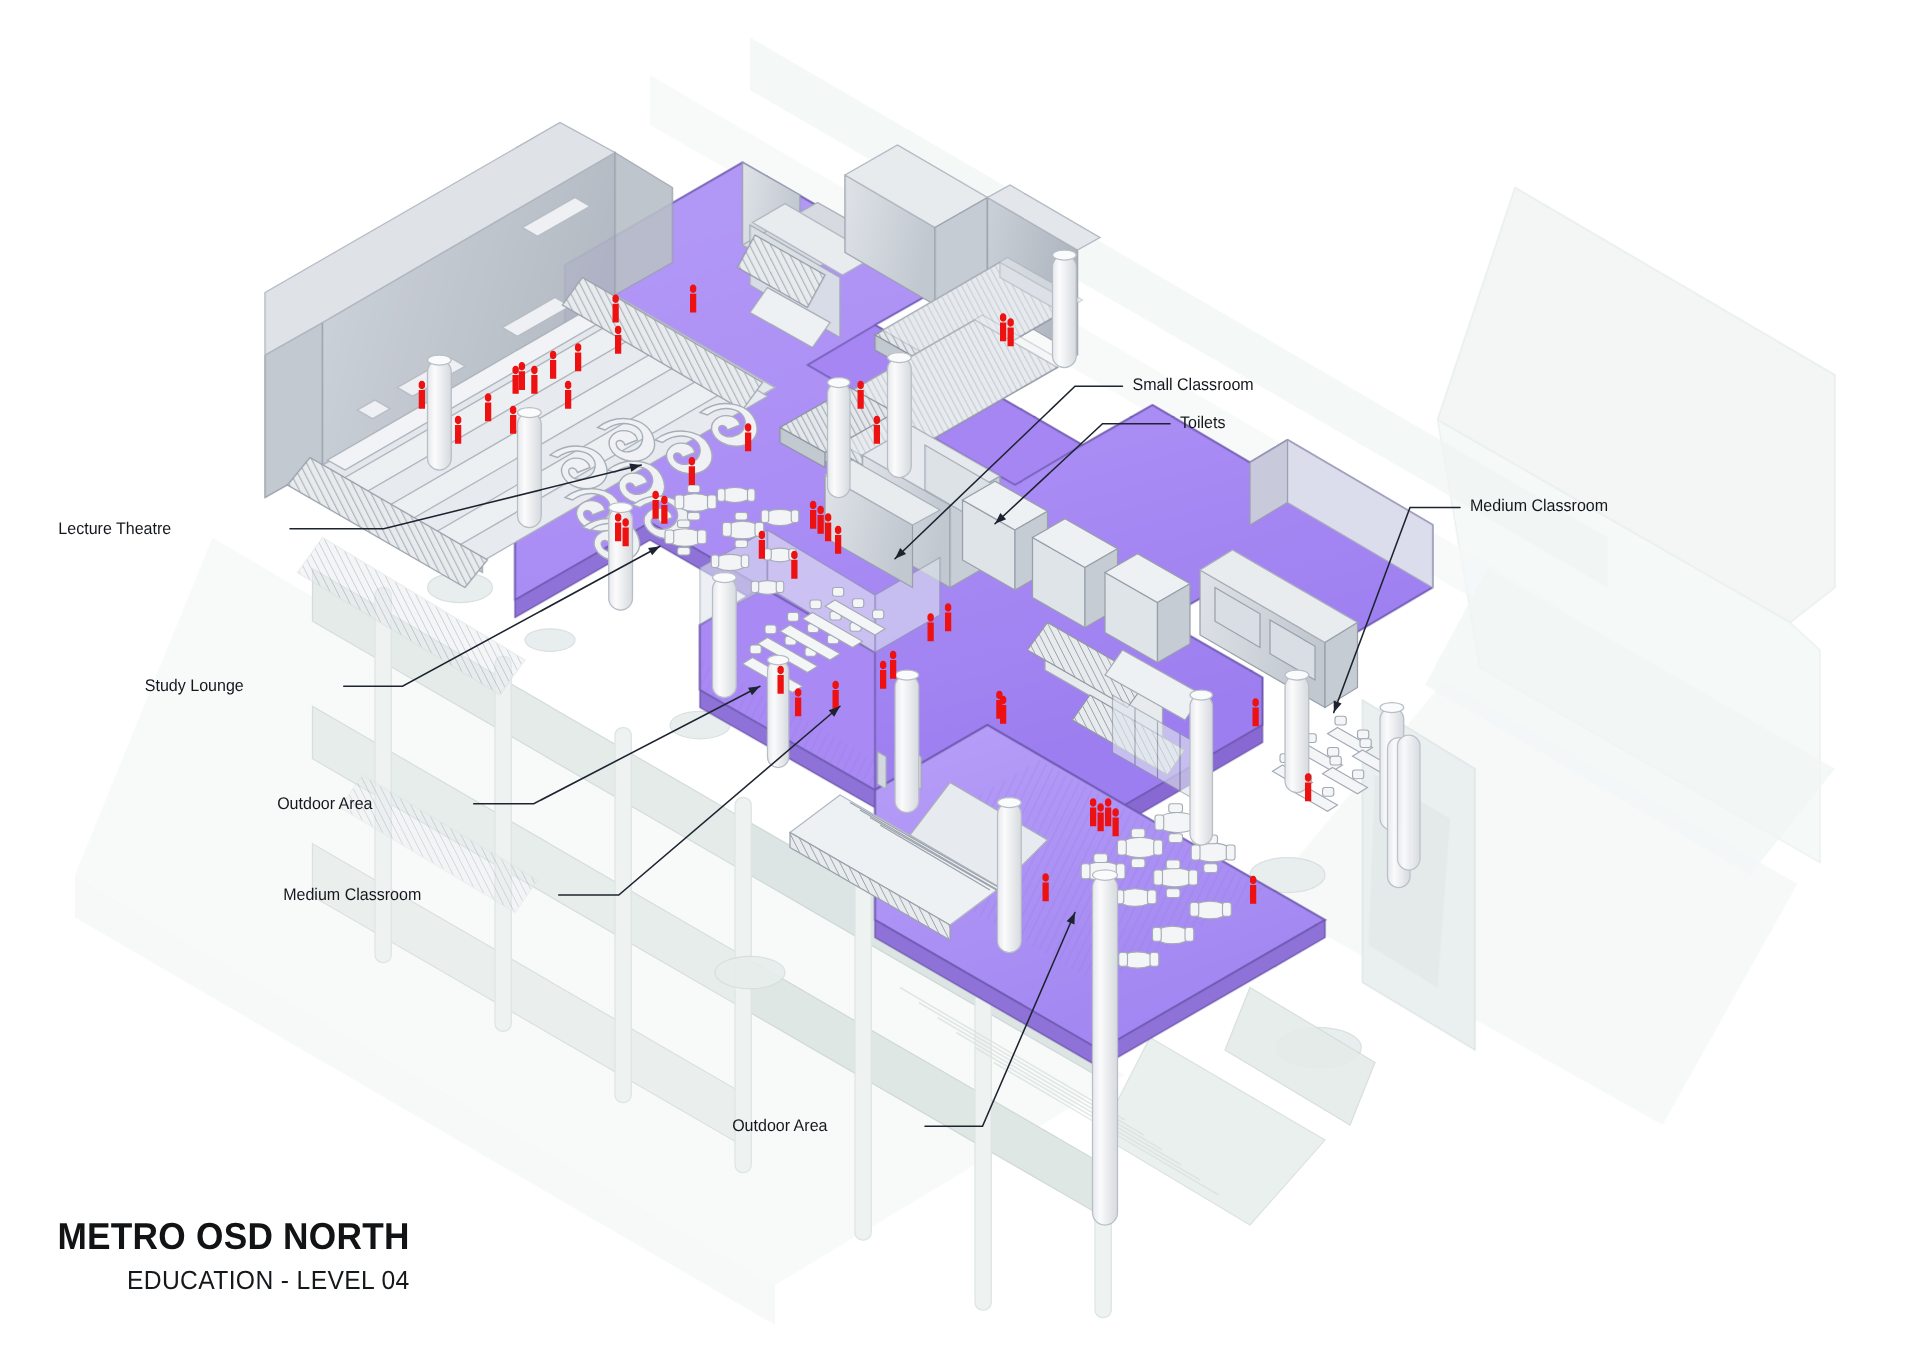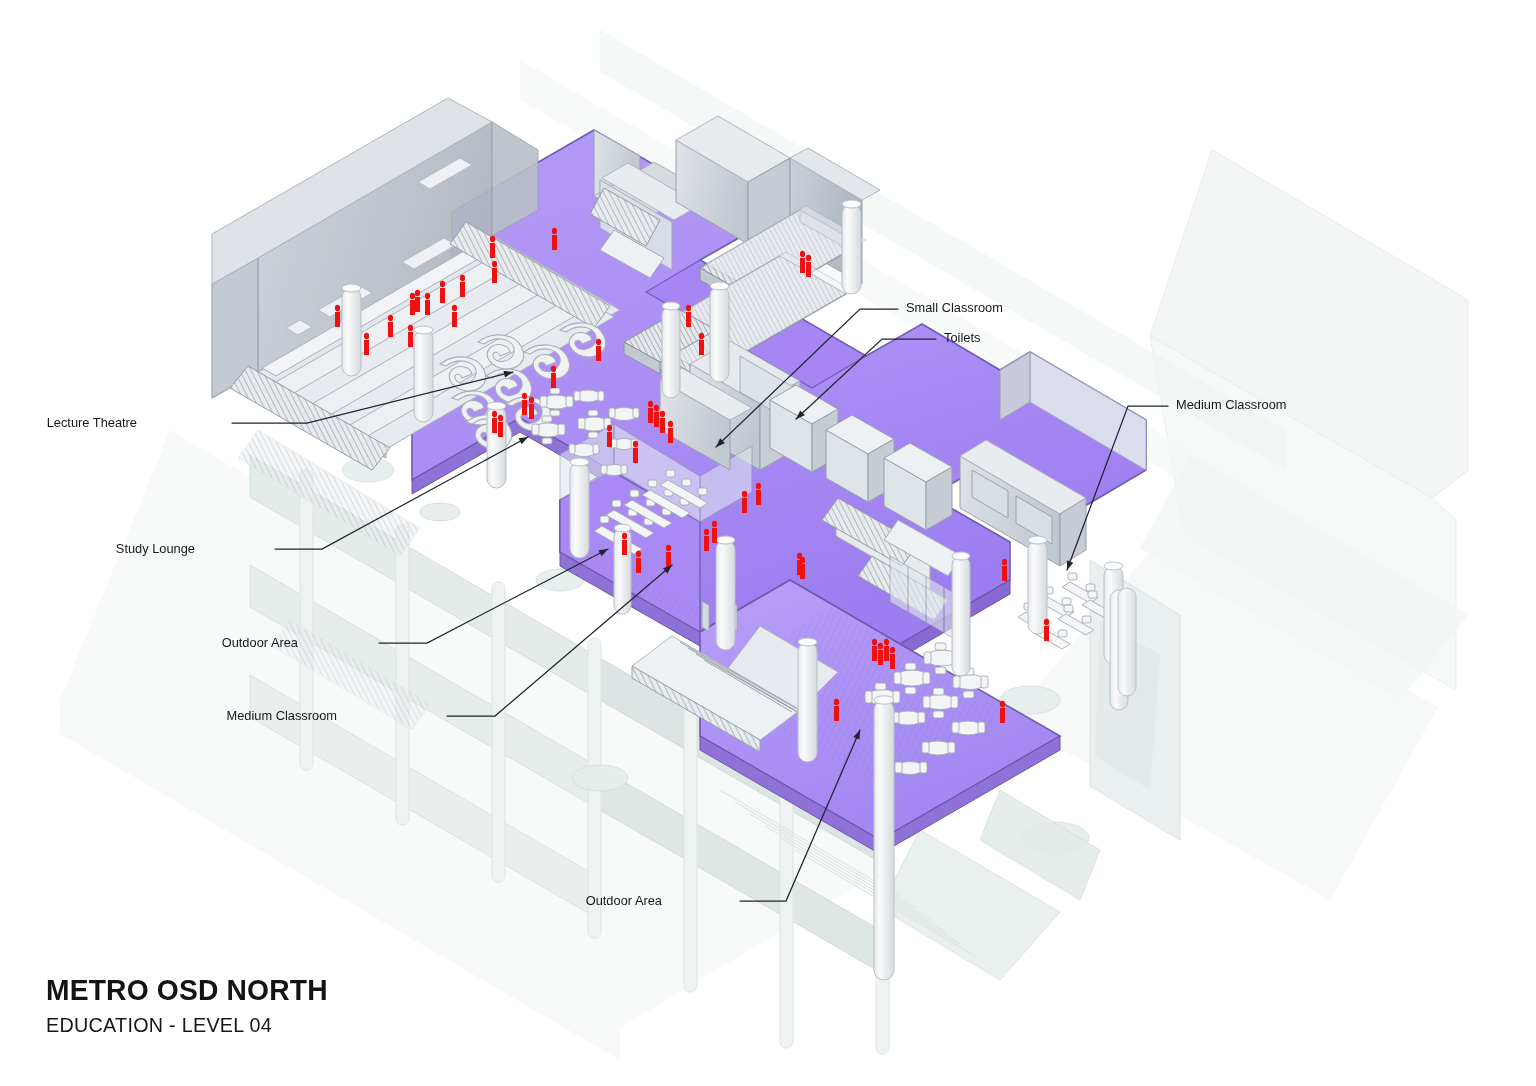--- a/index.html
+++ b/index.html
@@ -8,21 +8,21 @@
     width:1536px;height:1086px;overflow:hidden;position:relative;
     font-family:"Liberation Sans","DejaVu Sans",sans-serif;
     background:#ffffff;
   }
   #stage{position:absolute;inset:0;width:1536px;height:1086px;}
   svg#scene{position:absolute;top:0;left:0;width:1536px;height:1086px;display:block;}
 
   
   #titleblock{
     position:absolute;left:46px;top:975px;z-index:40;
-    color:#111315;line-height:1.0;
+    color:#111315;line-height:1.0;text-align:right;
   }
   #titleblock .t1{
     font-size:30px;font-weight:bold;letter-spacing:0.2px;
     font-family:"Liberation Sans","DejaVu Sans",sans-serif;
     transform:scaleX(0.94);transform-origin:left center;
     white-space:nowrap;
   }
   #titleblock .t2{
     font-size:21px;font-weight:normal;letter-spacing:0.3px;margin-top:9px;
     font-family:"Liberation Sans","DejaVu Sans",sans-serif;

